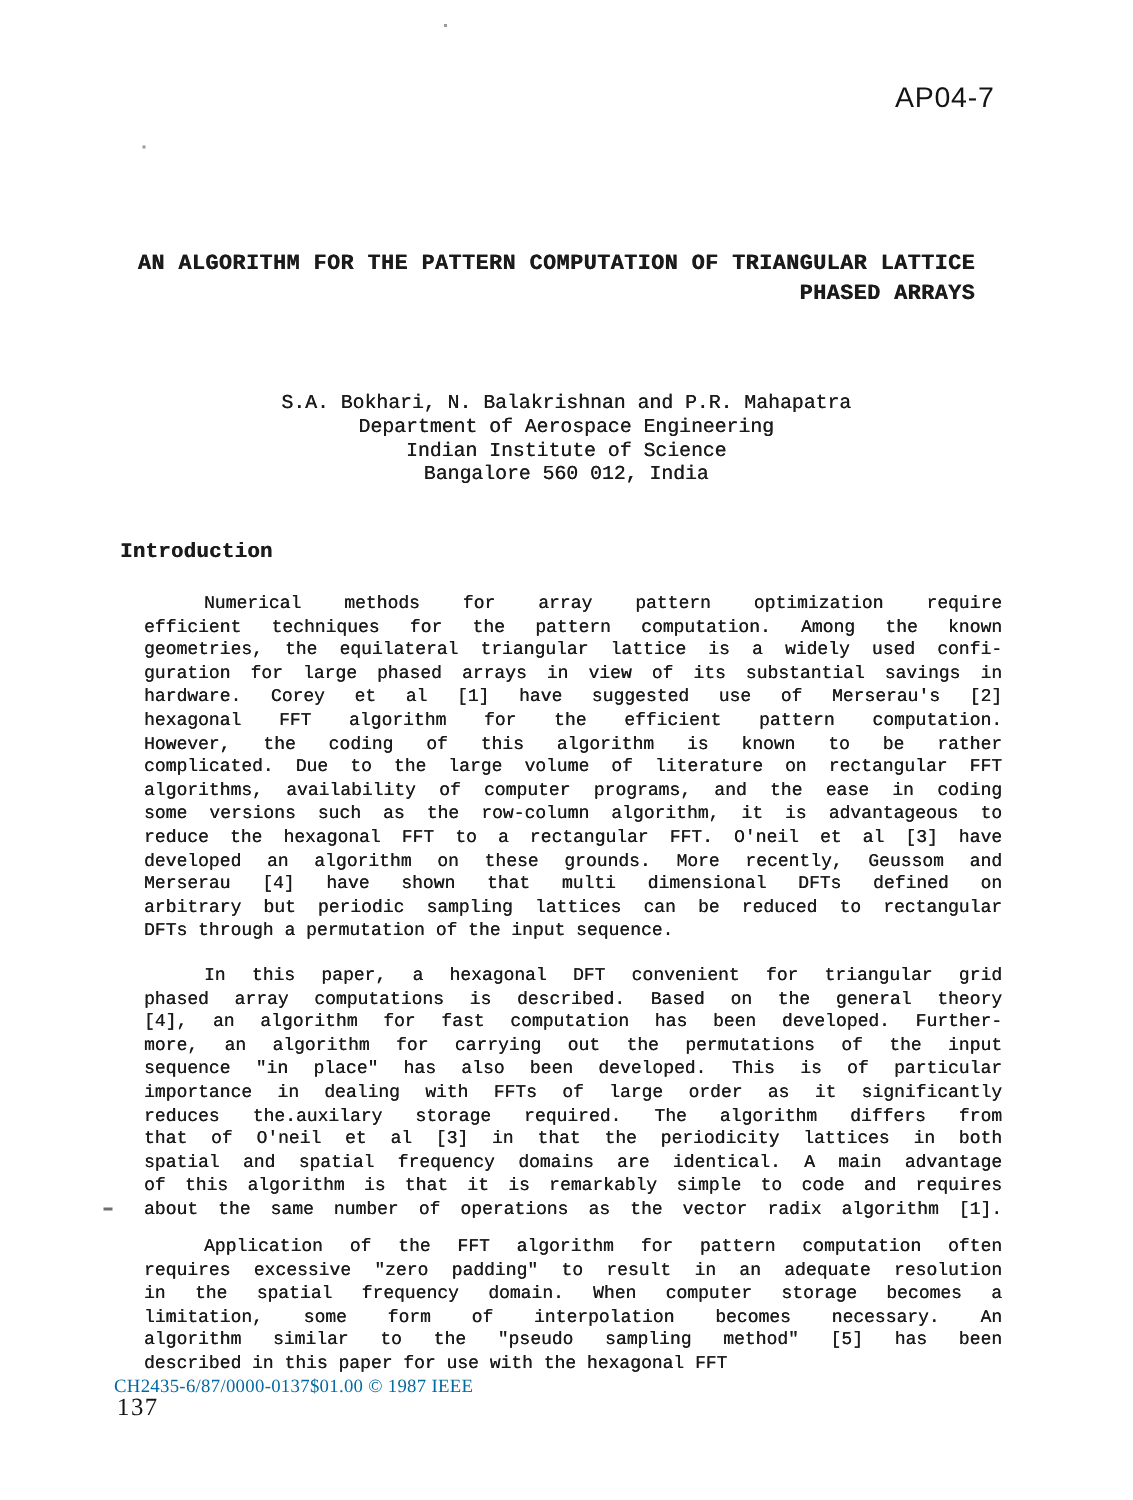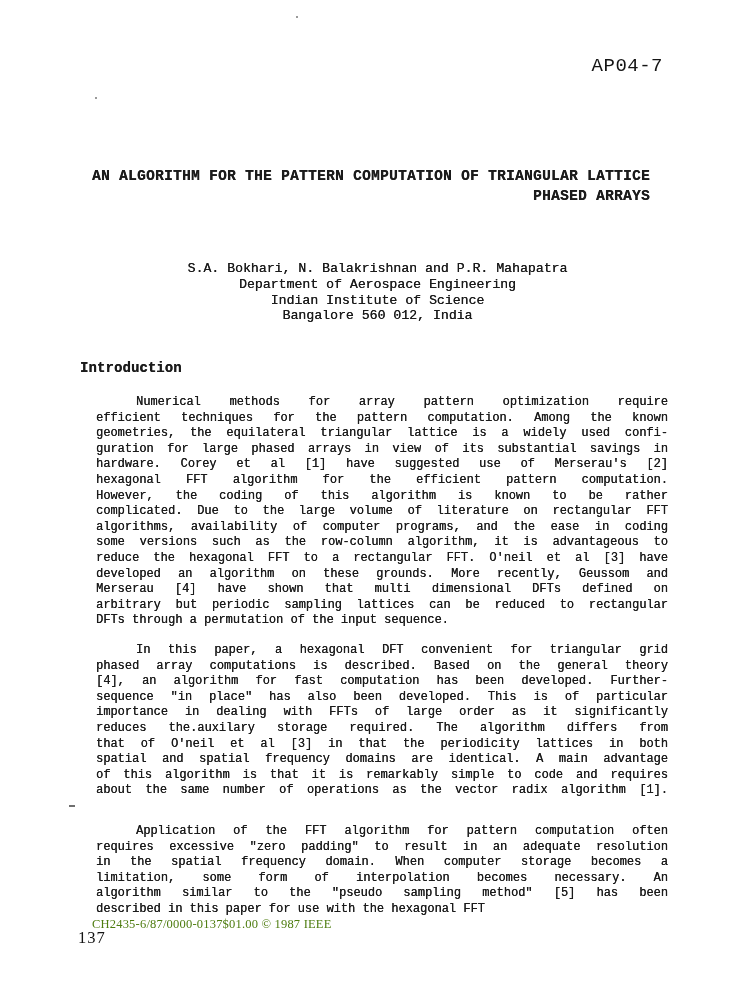--- a/index.html
+++ b/index.html
@@ -9,21 +9,21 @@
     height: 1000px;
     background: #ffffff;
     font-family: "Liberation Mono", "DejaVu Sans Mono", monospace;
     color: #1b1b1b;
     overflow: hidden;
   }
   .header-code {
     position: absolute;
     top: 55px;
     right: 92px;
-    font-family: Liberation Mono, monospace;
+    font-family: Liberation Sans, sans-serif;
     font-size: 19px;
     letter-spacing: 0.5px;
     color: #141414;
   }
   .title-line1, .title-line2 {
     position: absolute;
     left: 78px;
     width: 572px;
     text-align: right;
     font-weight: bold;
@@ -64,25 +64,25 @@
   }
   #para1 { top: 395px; }
   #para2 { top: 643px; }
   #para3 { top: 824px; }
   .ln { text-align: justify; text-align-last: justify; height: 15.6px; }
   .ln-last { text-align: left; text-align-last: left; height: 15.6px; }
   .ind { padding-left: 40px; box-sizing: border-box; }
   .footer-code {
     position: absolute;
     top: 917px;
-    left: 92px;
+    left: 76px;
     font-family: "Liberation Serif", "DejaVu Serif", serif;
     font-size: 12.5px;
     letter-spacing: 0.2px;
-    color: #4d7c0f;
+    color: #0369a1;
   }
   .page-number {
     position: absolute;
     top: 928px;
     left: 78px;
     width: 572px;
     font-family: "Liberation Serif", "DejaVu Serif", serif;
     font-size: 16.5px;
     letter-spacing: 1px;
     color: #141414;
@@ -126,20 +126,21 @@
     <div class="ln">developed an algorithm on these grounds.  More recently, Geussom and</div>
     <div class="ln">Merserau [4]  have shown that multi dimensional DFTs defined on</div>
     <div class="ln">arbitrary but periodic sampling lattices can be reduced to rectangular</div>
     <div class="ln-last">DFTs through a permutation of the input sequence.</div>
   </div>
 
   <div class="para" id="para2">
     <div class="ln ind">In this paper, a hexagonal DFT convenient for triangular grid</div>
     <div class="ln">phased array computations is described.  Based on the general theory</div>
     <div class="ln">[4], an algorithm for fast computation has been developed.  Further-</div>
+    <div class="ln">more, an algorithm for carrying out the permutations of the input</div>
     <div class="ln">sequence "in place" has also been developed.  This is of particular</div>
     <div class="ln">importance in dealing with FFTs of large order as it significantly</div>
     <div class="ln">reduces the.auxilary storage required.  The algorithm differs from</div>
     <div class="ln">that of O'neil et al [3] in that  the periodicity lattices in both</div>
     <div class="ln">spatial and spatial frequency domains are identical.  A main advantage</div>
     <div class="ln">of this algorithm is that it is remarkably simple to code and requires</div>
     <div class="ln">about the same number of operations as the vector radix algorithm [1].</div>
   </div>
 
   <div class="para" id="para3">

